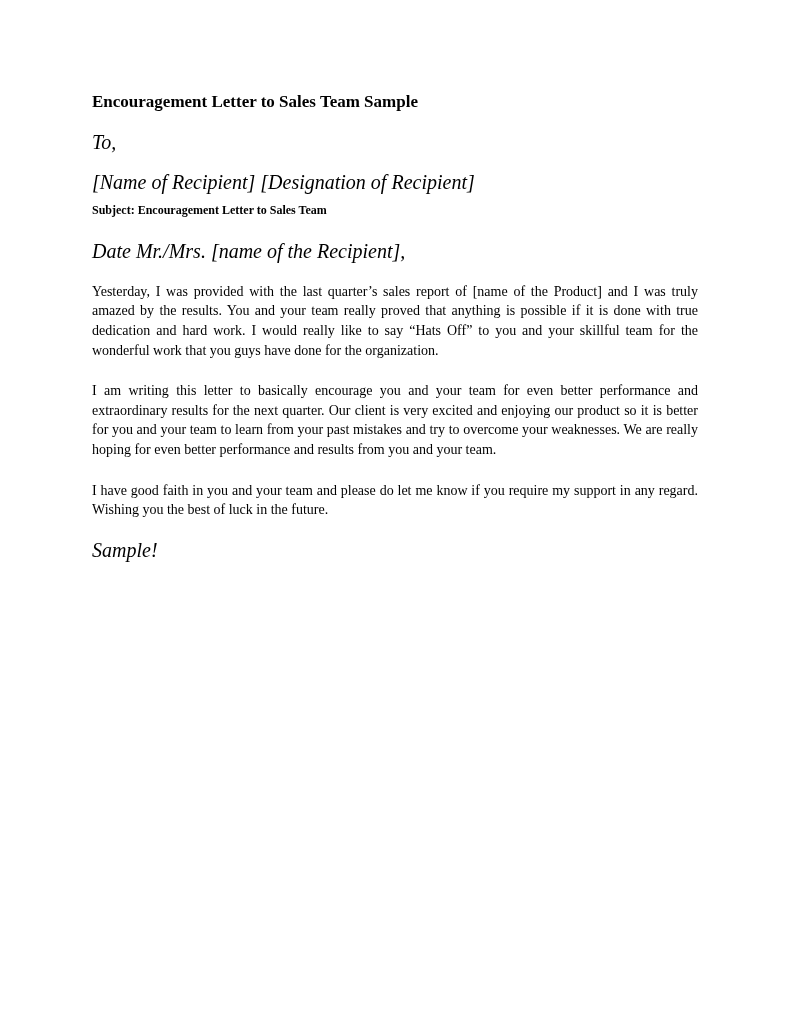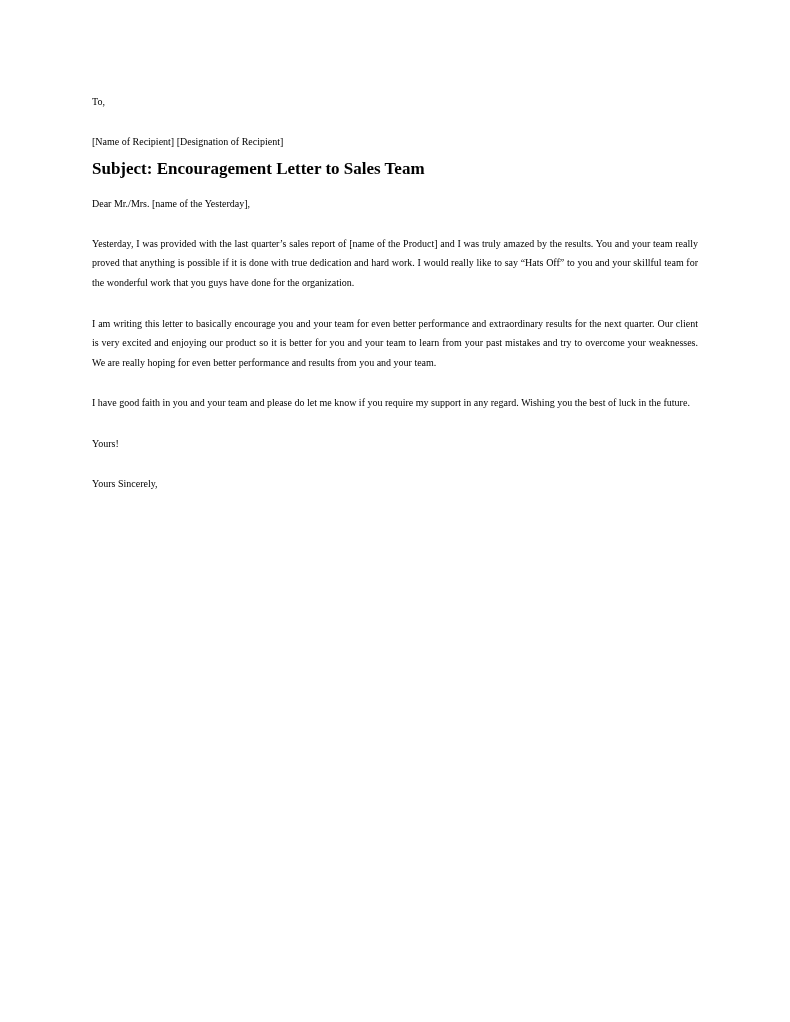--- a/index.html
+++ b/index.html
@@ -16,60 +16,61 @@
     color: #000000;
     overflow: hidden;
   }
   .doc-title {
     font-size: 17px;
     font-weight: bold;
     line-height: 20px;
     margin-bottom: 21px;
   }
   .block {
-    font-size: 10px;
+    font-size: 20px;
     line-height: 19.6px;
     margin-bottom: 20px;
+    font-style: italic;
   }
   .block.tight { margin-bottom: 0; }
   .address-block { margin-bottom: 8px; }
   .subject-line {
-    font-size: 17px;
+    font-size: 12px;
     font-weight: bold;
     line-height: 20px;
-    margin-bottom: 15px;
+    margin-bottom: 22px;
     font-family: Liberation Serif, serif;
   }
   .body-para {
-    font-size: 10px;
+    font-size: 14px;
     line-height: 19.6px;
     text-align: justify;
     margin-bottom: 21px;
   }
 </style>
 </head>
 <body>
 
 <div class="page">
 
+  <h1 class="doc-title">Encouragement Letter to Sales Team Sample</h1>
 
   <div class="block">To,</div>
 
   <div class="address-block">
     <div class="block tight">[Name of Recipient] [Designation of Recipient]</div>
   </div>
 
   <div class="subject-line">Subject: Encouragement Letter to Sales Team</div>
 
-  <div class="block">Dear Mr./Mrs. [name of the Yesterday],</div>
+  <div class="block">Date Mr./Mrs. [name of the Recipient],</div>
 
   <p class="body-para">Yesterday, I was provided with the last quarter’s sales report of [name of the Product] and I was truly amazed by the results. You and your team really proved that anything is possible if it is done with true dedication and hard work. I would really like to say “Hats Off” to you and your skillful team for the wonderful work that you guys have done for the organization.</p>
 
   <p class="body-para">I am writing this letter to basically encourage you and your team for even better performance and extraordinary results for the next quarter. Our client is very excited and enjoying our product so it is better for you and your team to learn from your past mistakes and try to overcome your weaknesses. We are really hoping for even better performance and results from you and your team.</p>
 
   <p class="body-para">I have good faith in you and your team and please do let me know if you require my support in any regard. Wishing you the best of luck in the future.</p>
 
-  <div class="block">Yours!</div>
+  <div class="block">Sample!</div>
 
-  <div class="block">Yours Sincerely,</div>
 
 
 </div>
 
 </body></html>

